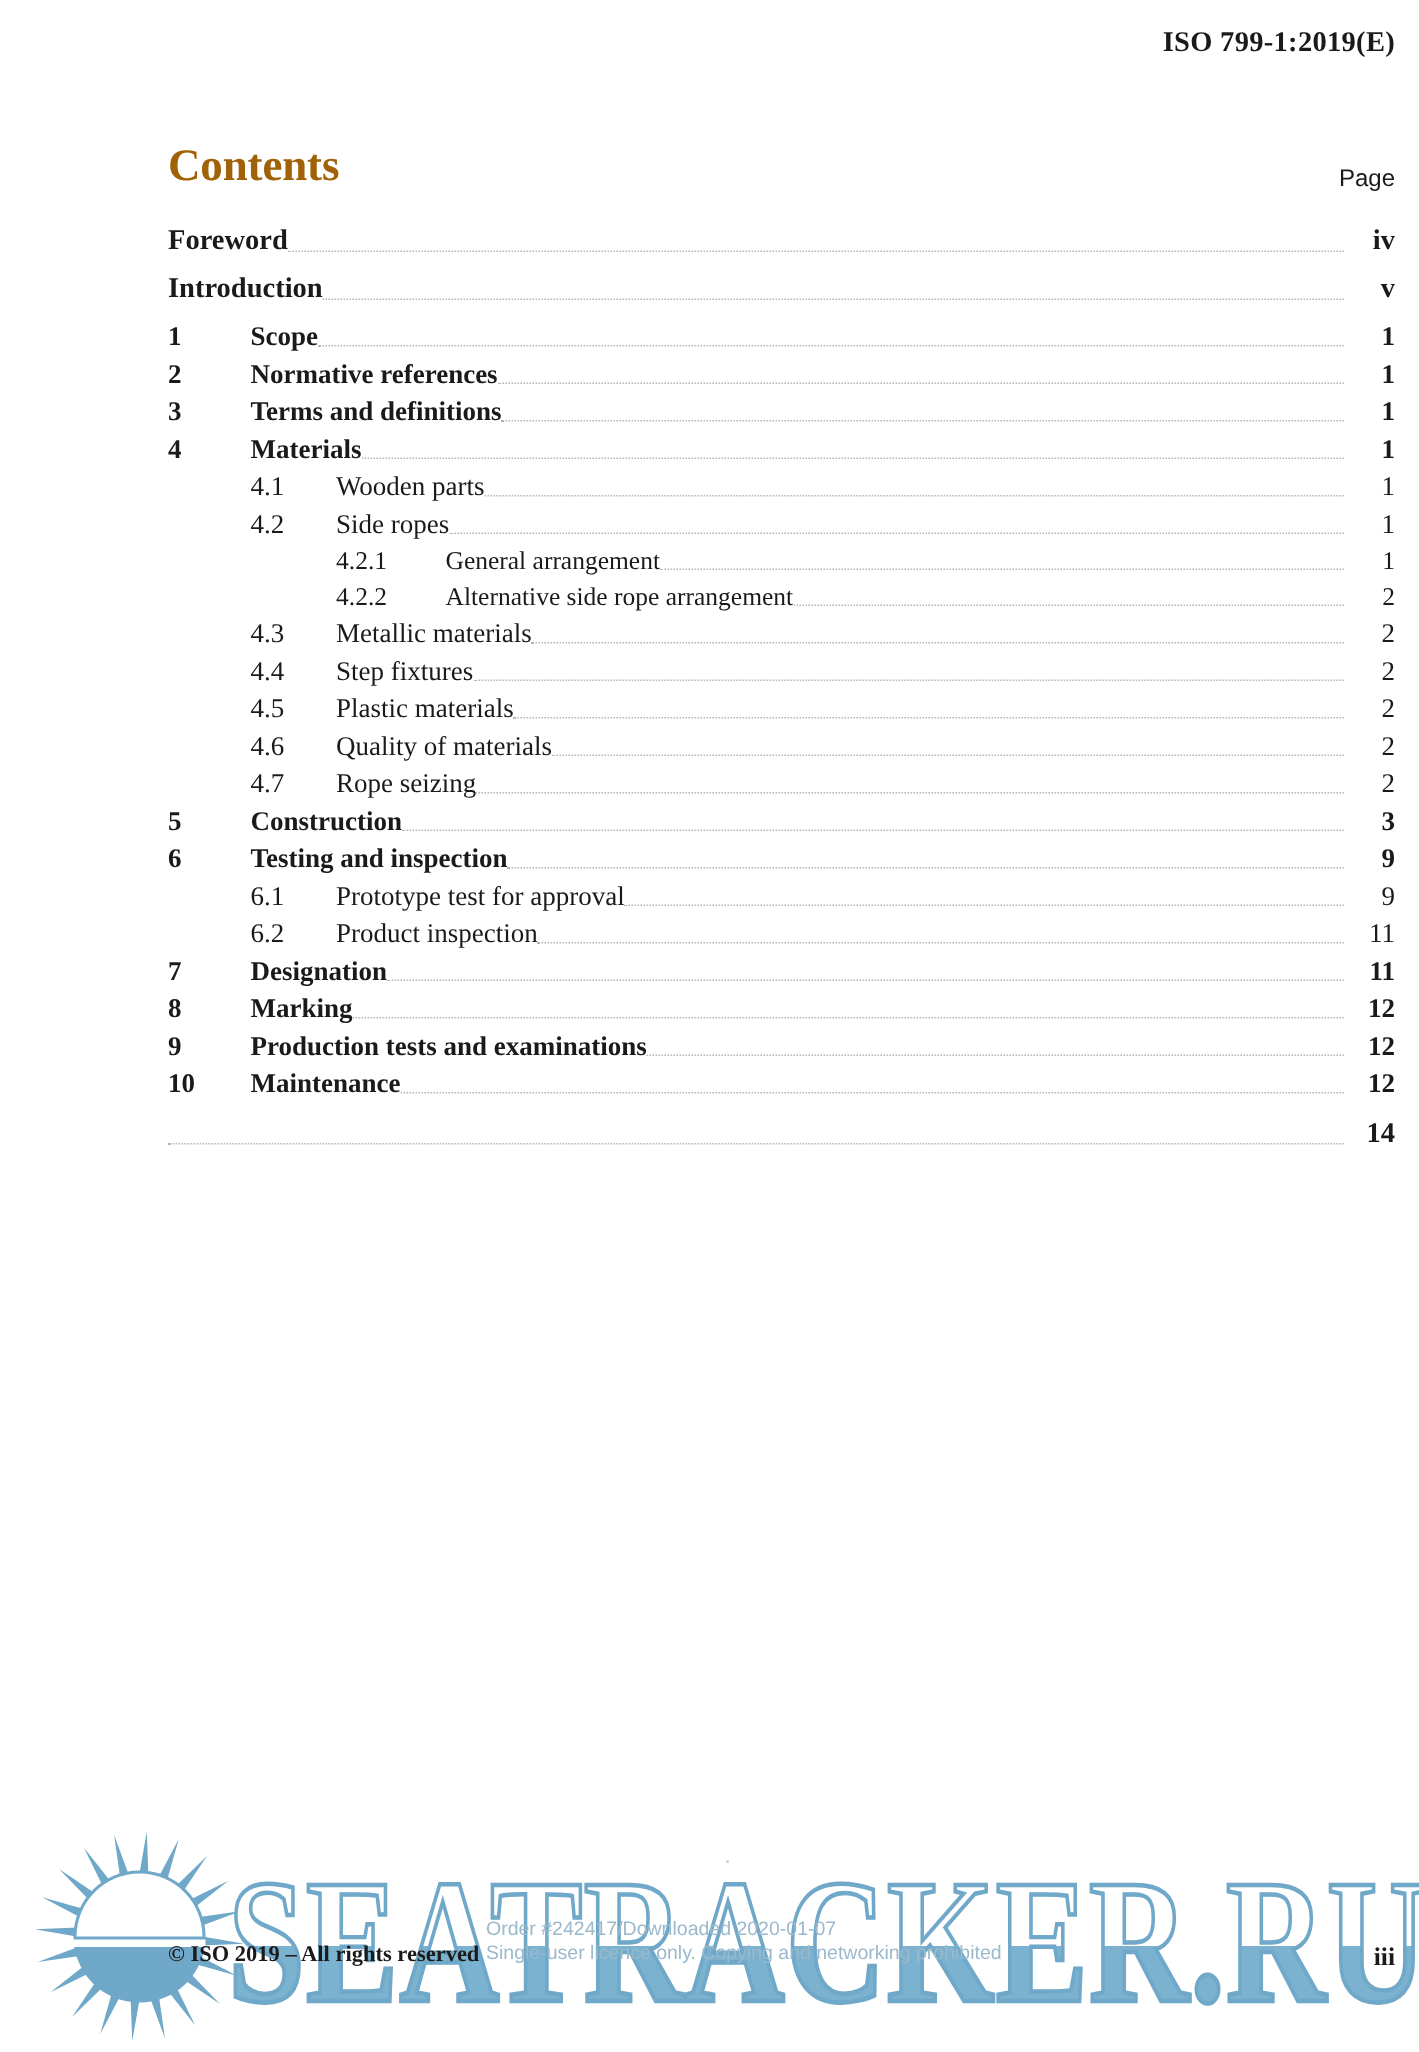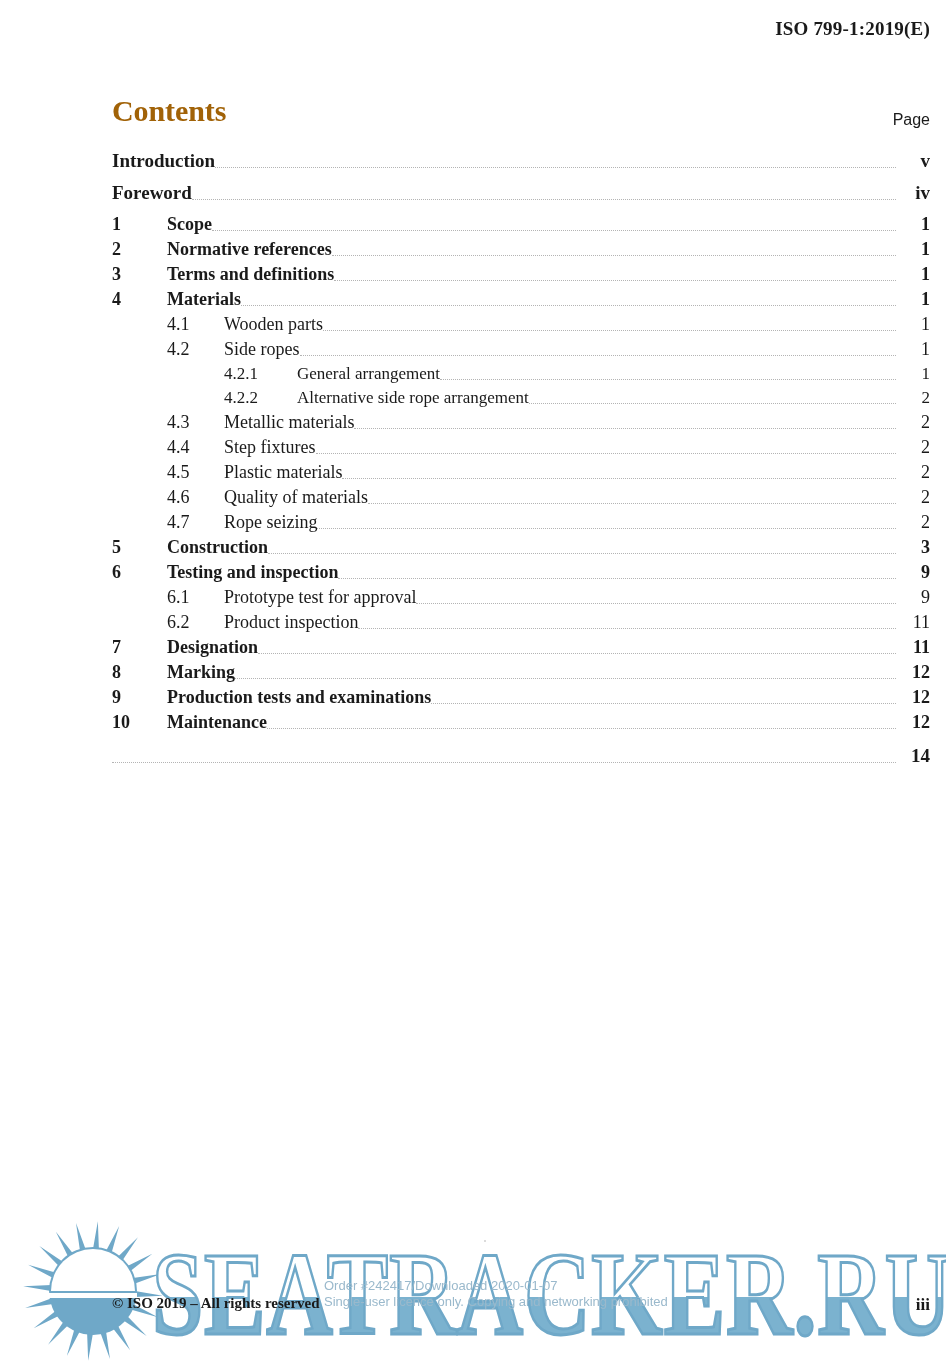--- a/index.html
+++ b/index.html
@@ -205,28 +205,28 @@
 
   <div class="doc-header">ISO 799-1:2019(E)</div>
 
   <div class="title-row">
     <div class="contents-title">Contents</div>
     <div class="page-label">Page</div>
   </div>
 
   <div class="toc" id="toc-root">
       <div class="toc-entry lvl0">
+        <span class="toc-label bold">Foreword</span>
+        <span class="leader"></span>
+        <span class="toc-page bold">iv</span>
+      </div>
+      <div class="toc-entry lvl0">
         <span class="toc-label bold">Introduction</span>
         <span class="leader"></span>
         <span class="toc-page bold">v</span>
-      </div>
-      <div class="toc-entry lvl0">
-        <span class="toc-label bold">Foreword</span>
-        <span class="leader"></span>
-        <span class="toc-page bold">iv</span>
       </div>
       <div class="toc-entry lvl1">
         <span class="toc-num bold">1</span>
         <span class="toc-label bold">Scope</span>
         <span class="leader"></span>
         <span class="toc-page bold">1</span>
       </div>
       <div class="toc-entry lvl1">
         <span class="toc-num bold">2</span>
         <span class="toc-label bold">Normative references</span>

